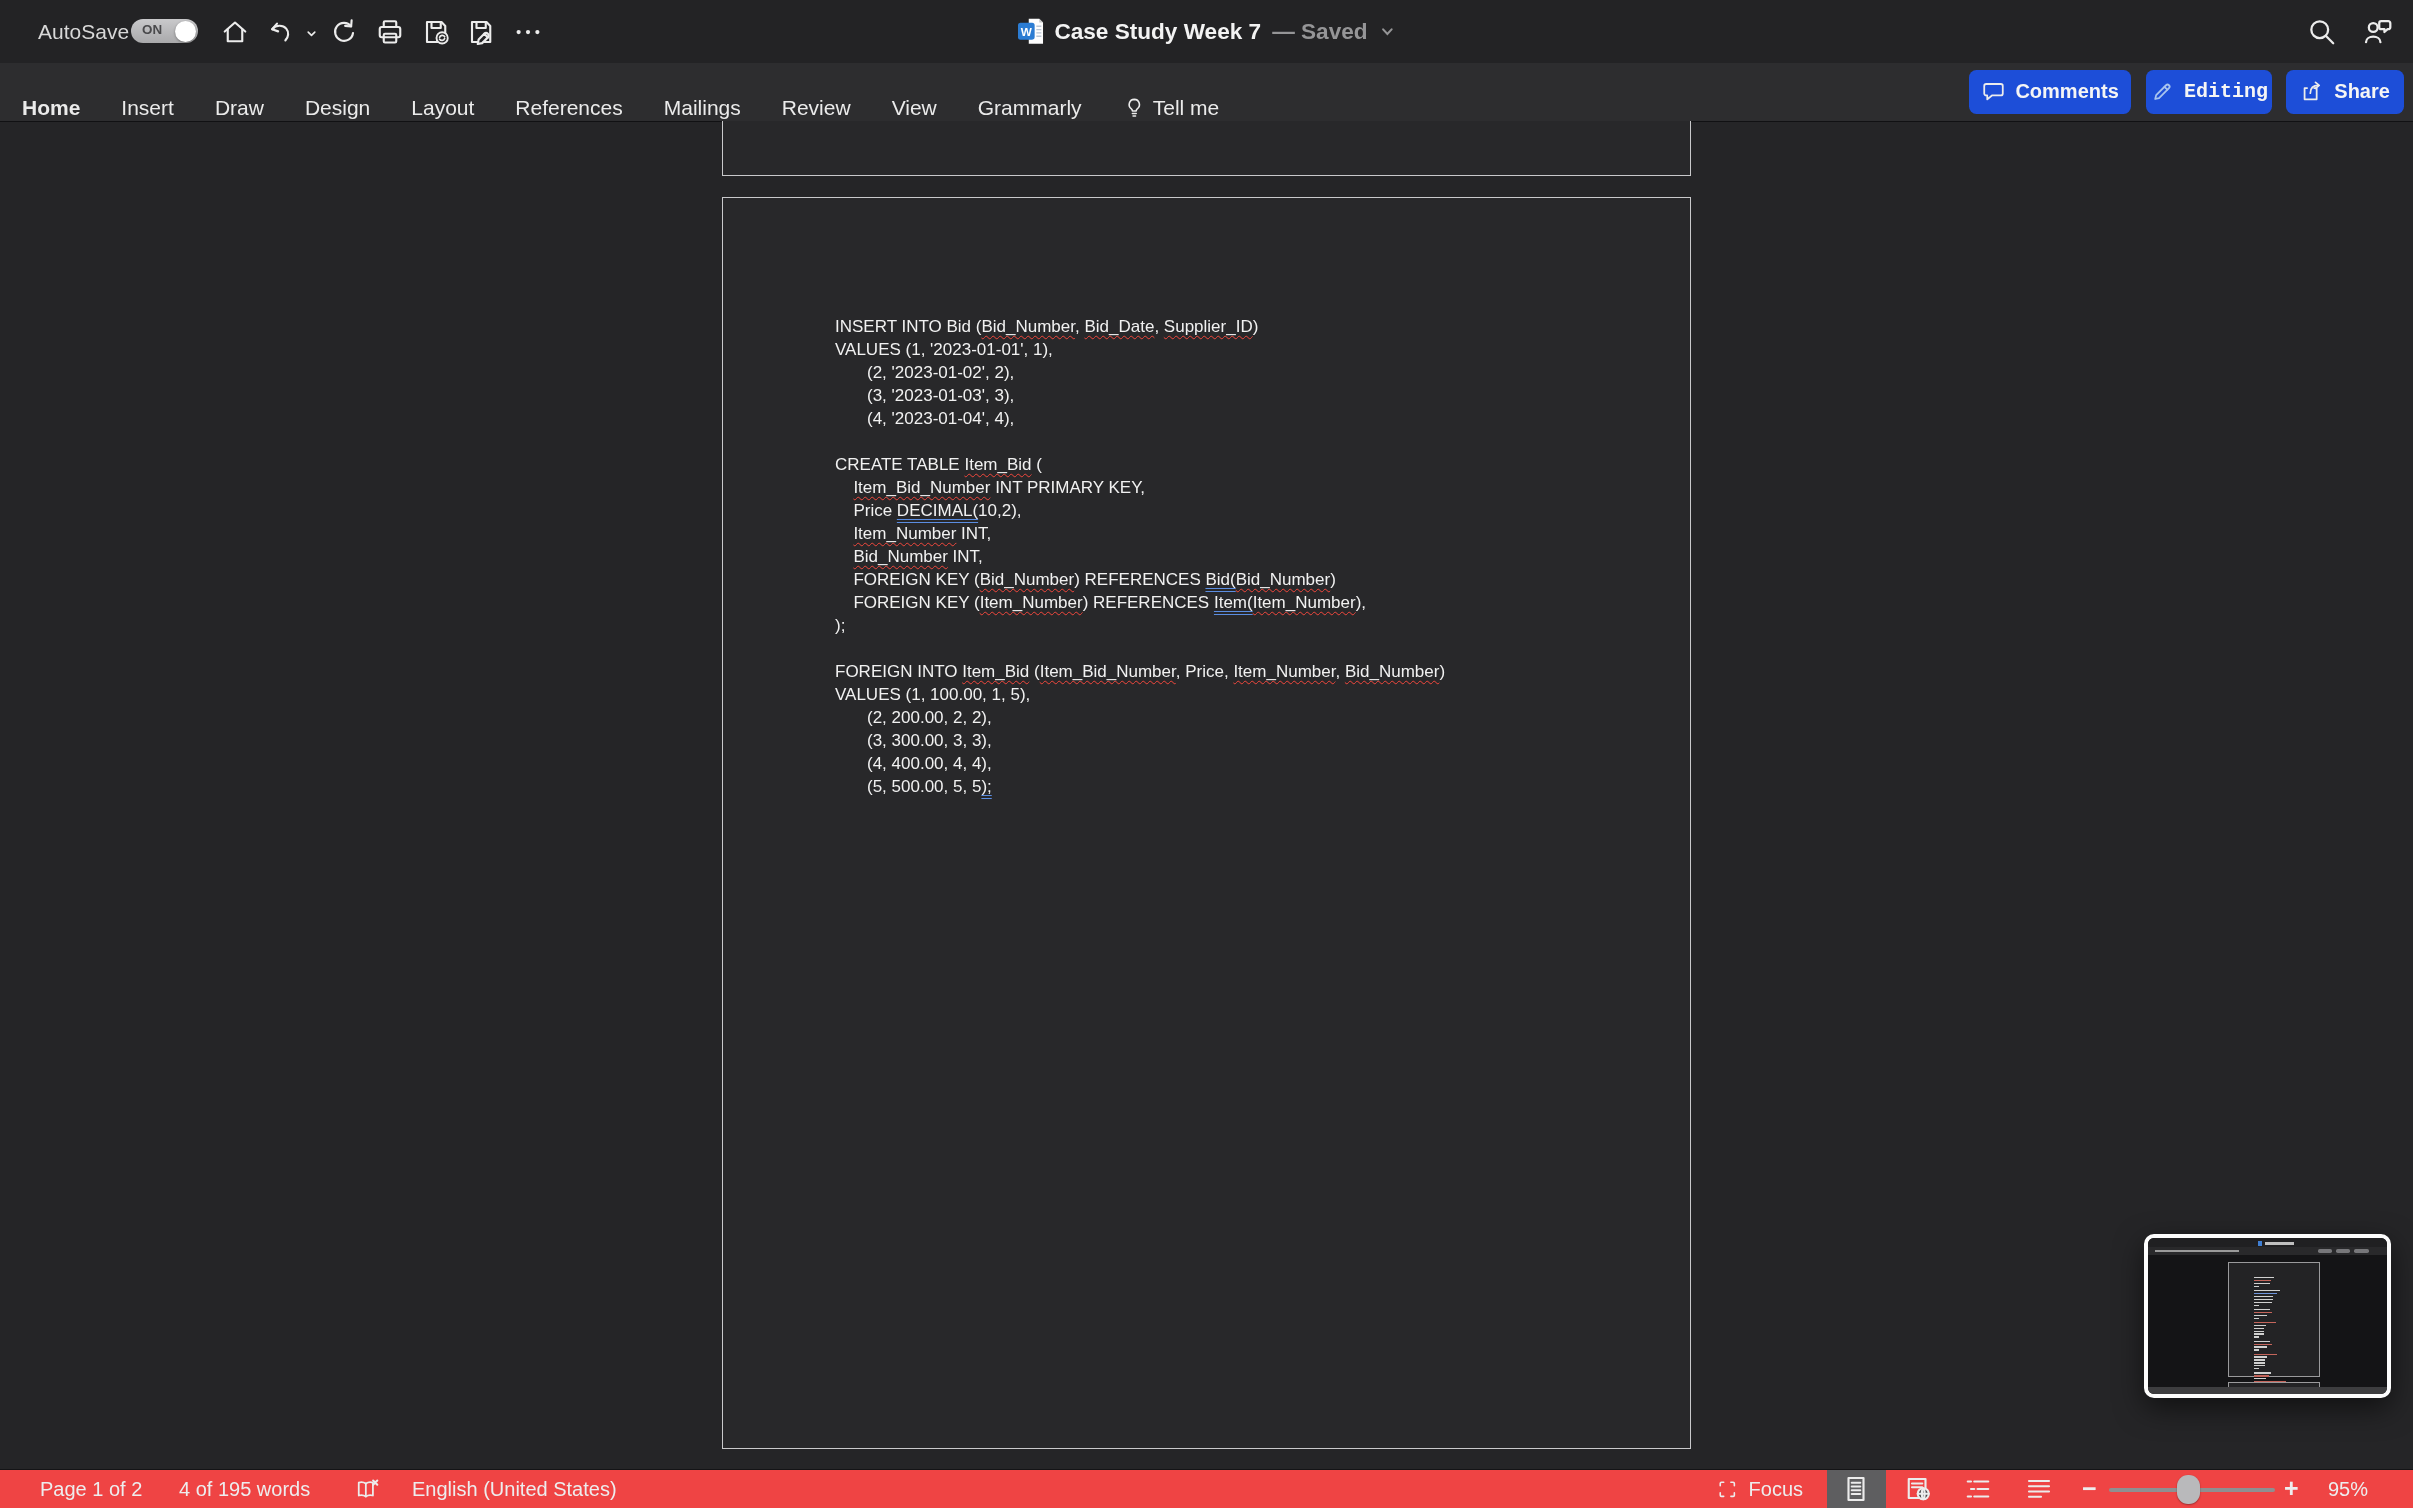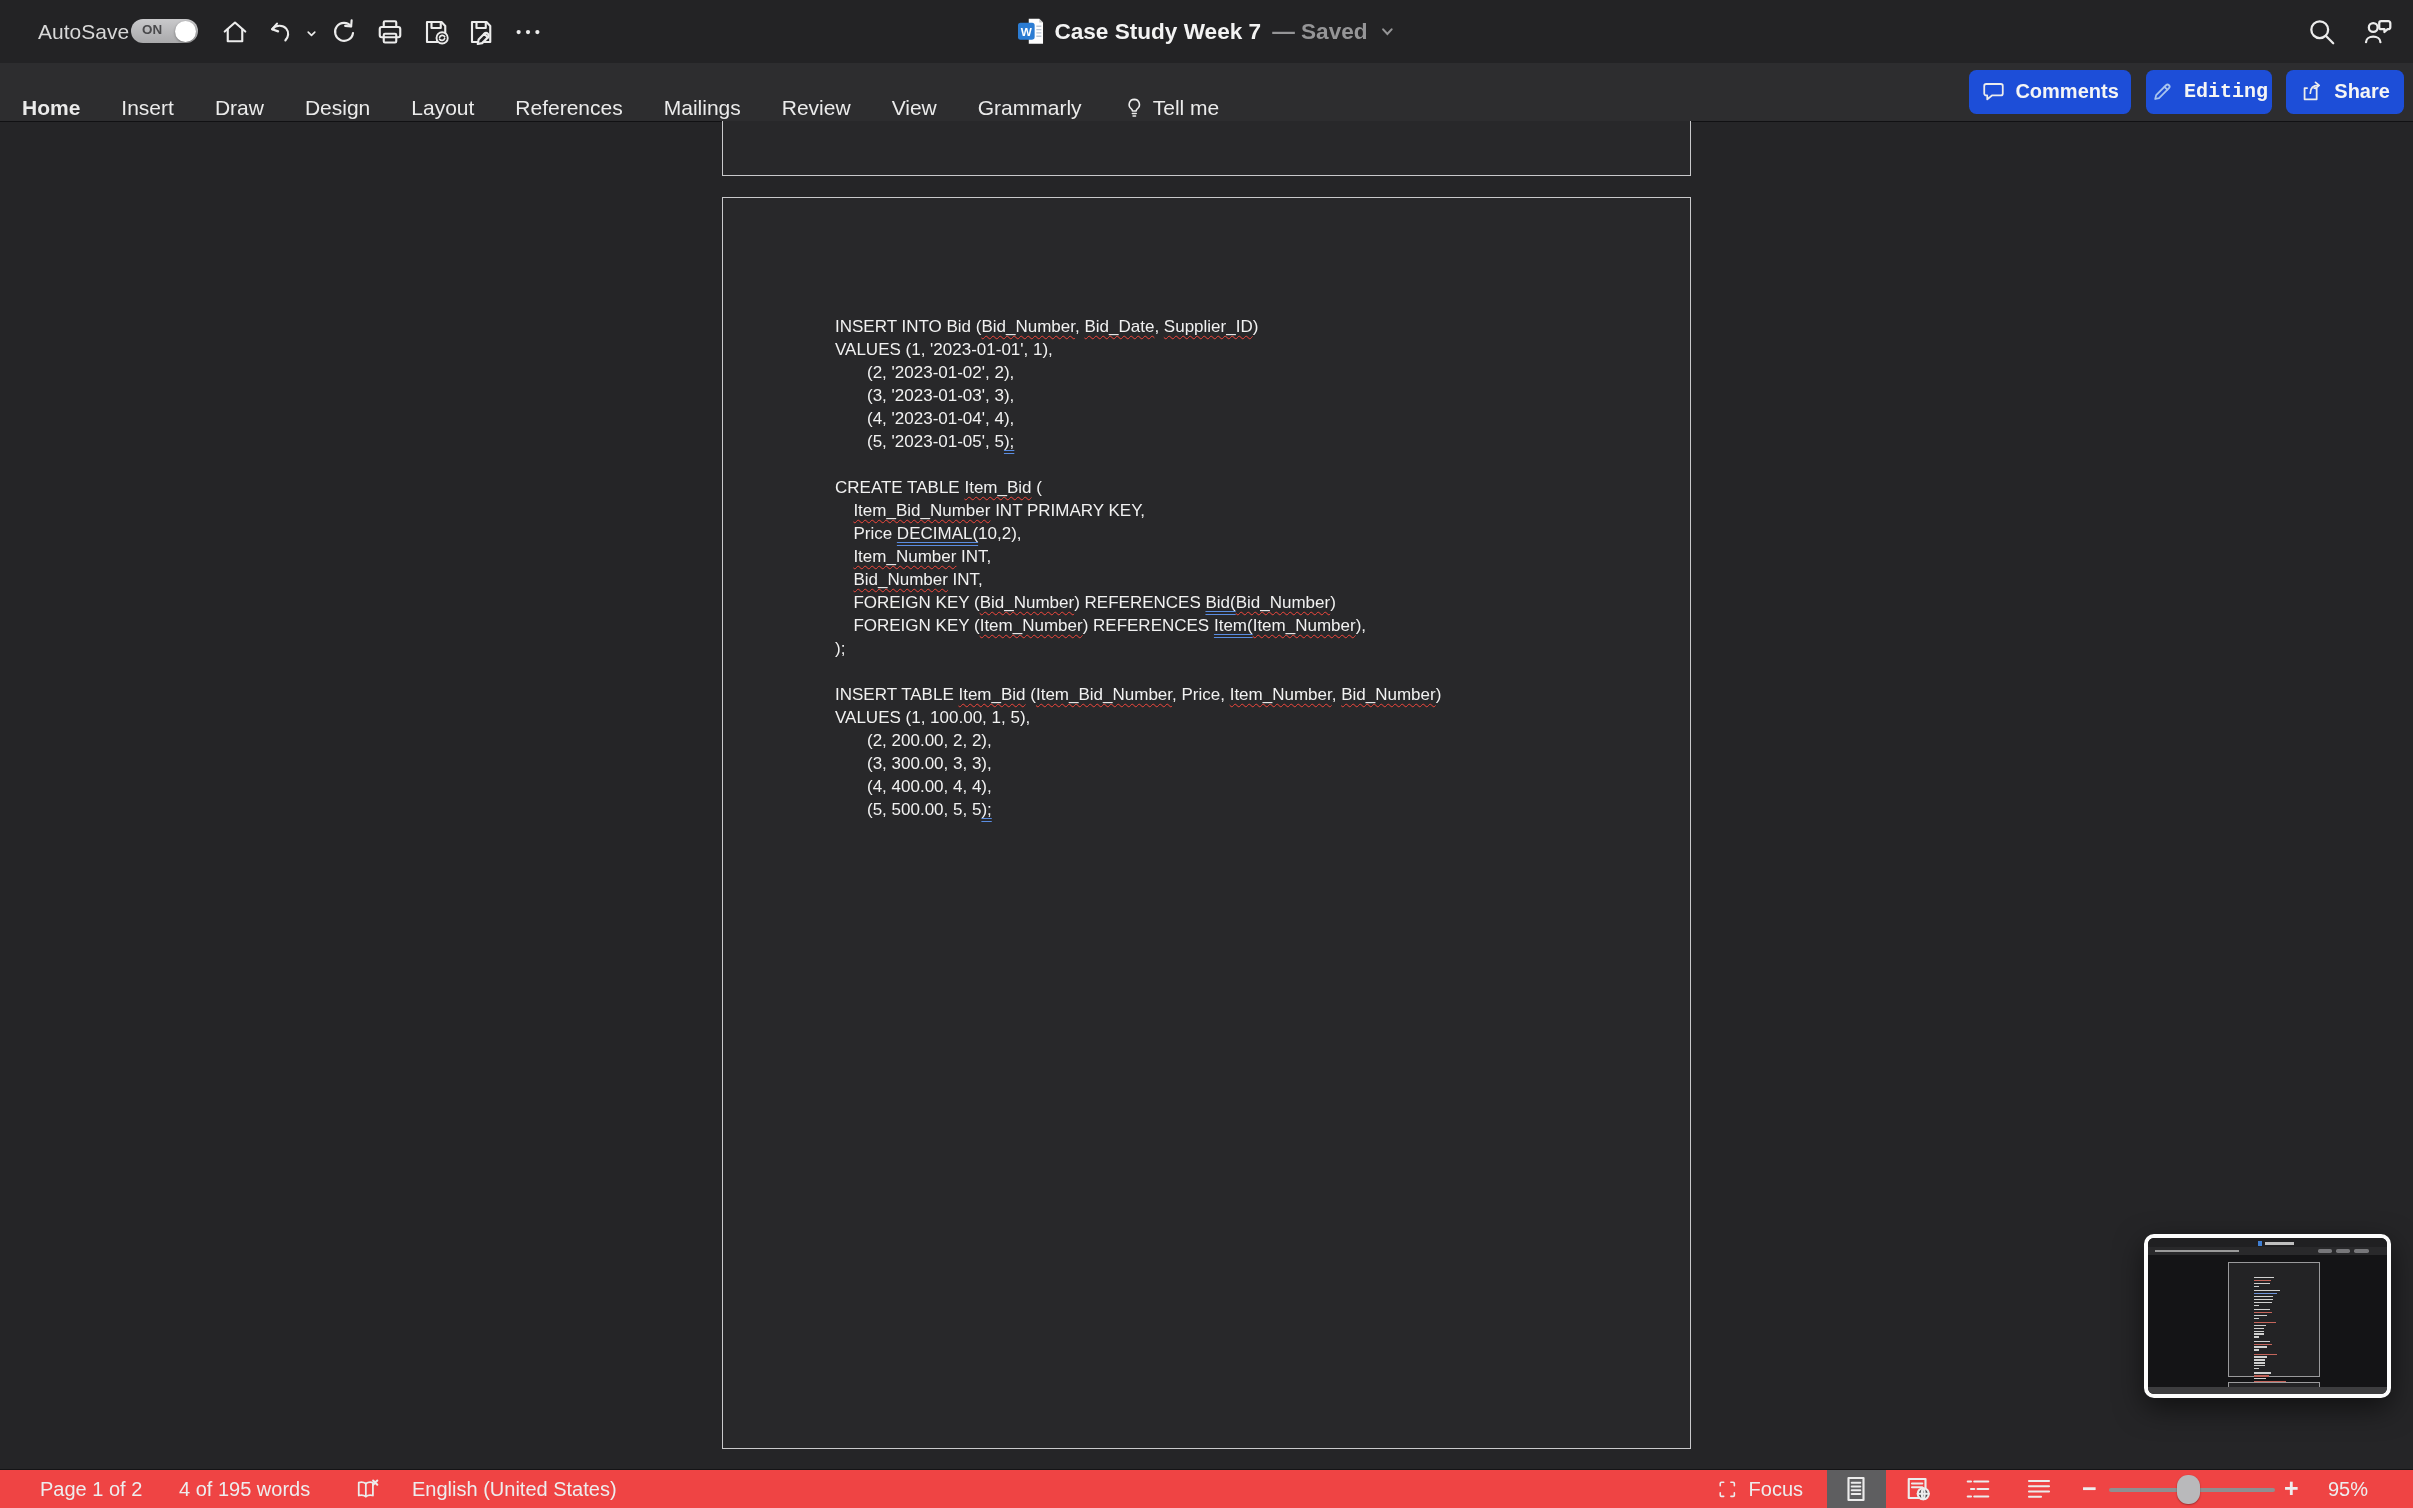--- a/index.html
+++ b/index.html
@@ -227,34 +227,33 @@
   <div id="canvas">
     <div id="page-prev" class="page"></div>
     <div id="page-main" class="page">
       <div id="doc-text">
           <div class="block">
             <div class="line ind-0"><span>INSERT INTO Bid (</span><span class="m-r">Bid_Number</span><span>, </span><span class="m-r">Bid_Date</span><span>, </span><span class="m-r">Supplier_ID</span><span>)</span></div>
             <div class="line ind-0"><span>VALUES (1, '2023-01-01', 1),</span></div>
             <div class="line ind-2"><span>(2, '2023-01-02', 2),</span></div>
             <div class="line ind-2"><span>(3, '2023-01-03', 3),</span></div>
             <div class="line ind-2"><span>(4, '2023-01-04', 4),</span></div>
-            <div class="line ind-2"><span>(5, '2023-01-05', 5</span><span class="m-b">);</span></div>
           </div>
           <div class="block">
             <div class="line ind-0"><span>CREATE TABLE </span><span class="m-r">Item_Bid</span><span> (</span></div>
             <div class="line ind-1"><span class="m-r">Item_Bid_Number</span><span> INT PRIMARY KEY,</span></div>
             <div class="line ind-1"><span>Price </span><span class="m-b">DECIMAL(</span><span>10,2),</span></div>
             <div class="line ind-1"><span class="m-r">Item_Number</span><span> INT,</span></div>
             <div class="line ind-1"><span class="m-r">Bid_Number</span><span> INT,</span></div>
             <div class="line ind-1"><span>FOREIGN KEY (</span><span class="m-r">Bid_Number</span><span>) REFERENCES </span><span class="m-b">Bid(</span><span class="m-r">Bid_Number</span><span>)</span></div>
             <div class="line ind-1"><span>FOREIGN KEY (</span><span class="m-r">Item_Number</span><span>) REFERENCES </span><span class="m-b">Item(</span><span class="m-r">Item_Number</span><span>),</span></div>
             <div class="line ind-0"><span>);</span></div>
           </div>
           <div class="block">
-            <div class="line ind-0"><span>INSERT TABLE </span><span class="m-r">Item_Bid</span><span> (</span><span class="m-r">Item_Bid_Number</span><span>, Price, </span><span class="m-r">Item_Number</span><span>, </span><span class="m-r">Bid_Number</span><span>)</span></div>
+            <div class="line ind-0"><span>FOREIGN INTO </span><span class="m-r">Item_Bid</span><span> (</span><span class="m-r">Item_Bid_Number</span><span>, Price, </span><span class="m-r">Item_Number</span><span>, </span><span class="m-r">Bid_Number</span><span>)</span></div>
             <div class="line ind-0"><span>VALUES (1, 100.00, 1, 5),</span></div>
             <div class="line ind-2"><span>(2, 200.00, 2, 2),</span></div>
             <div class="line ind-2"><span>(3, 300.00, 3, 3),</span></div>
             <div class="line ind-2"><span>(4, 400.00, 4, 4),</span></div>
             <div class="line ind-2"><span>(5, 500.00, 5, 5</span><span class="m-b">);</span></div>
           </div>
         </div>
     </div>
 
     <div id="thumb">

